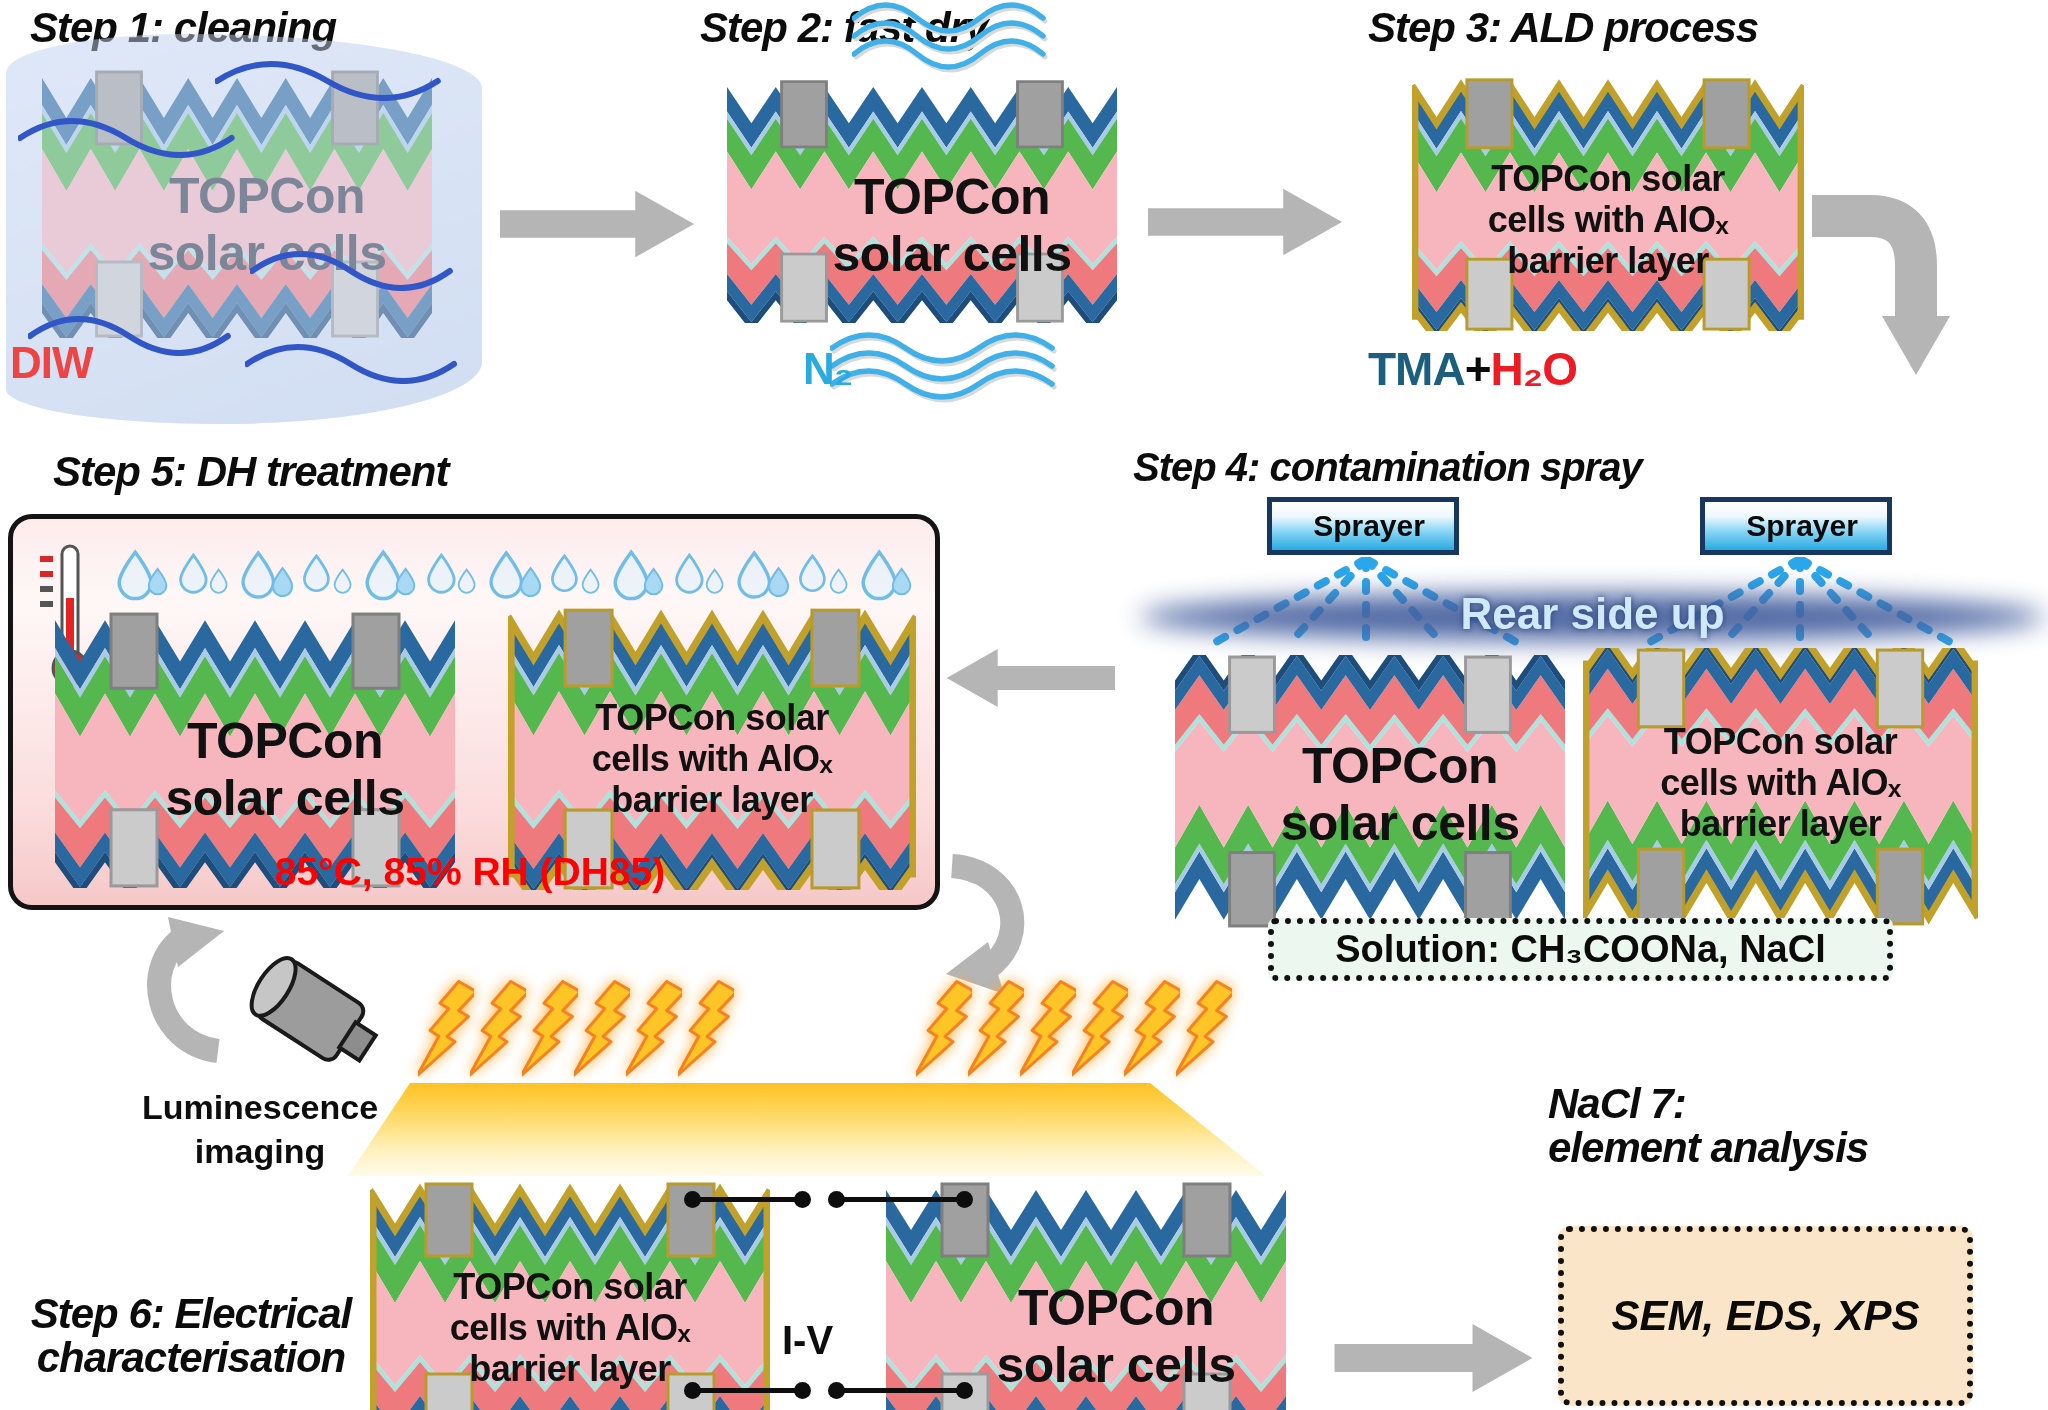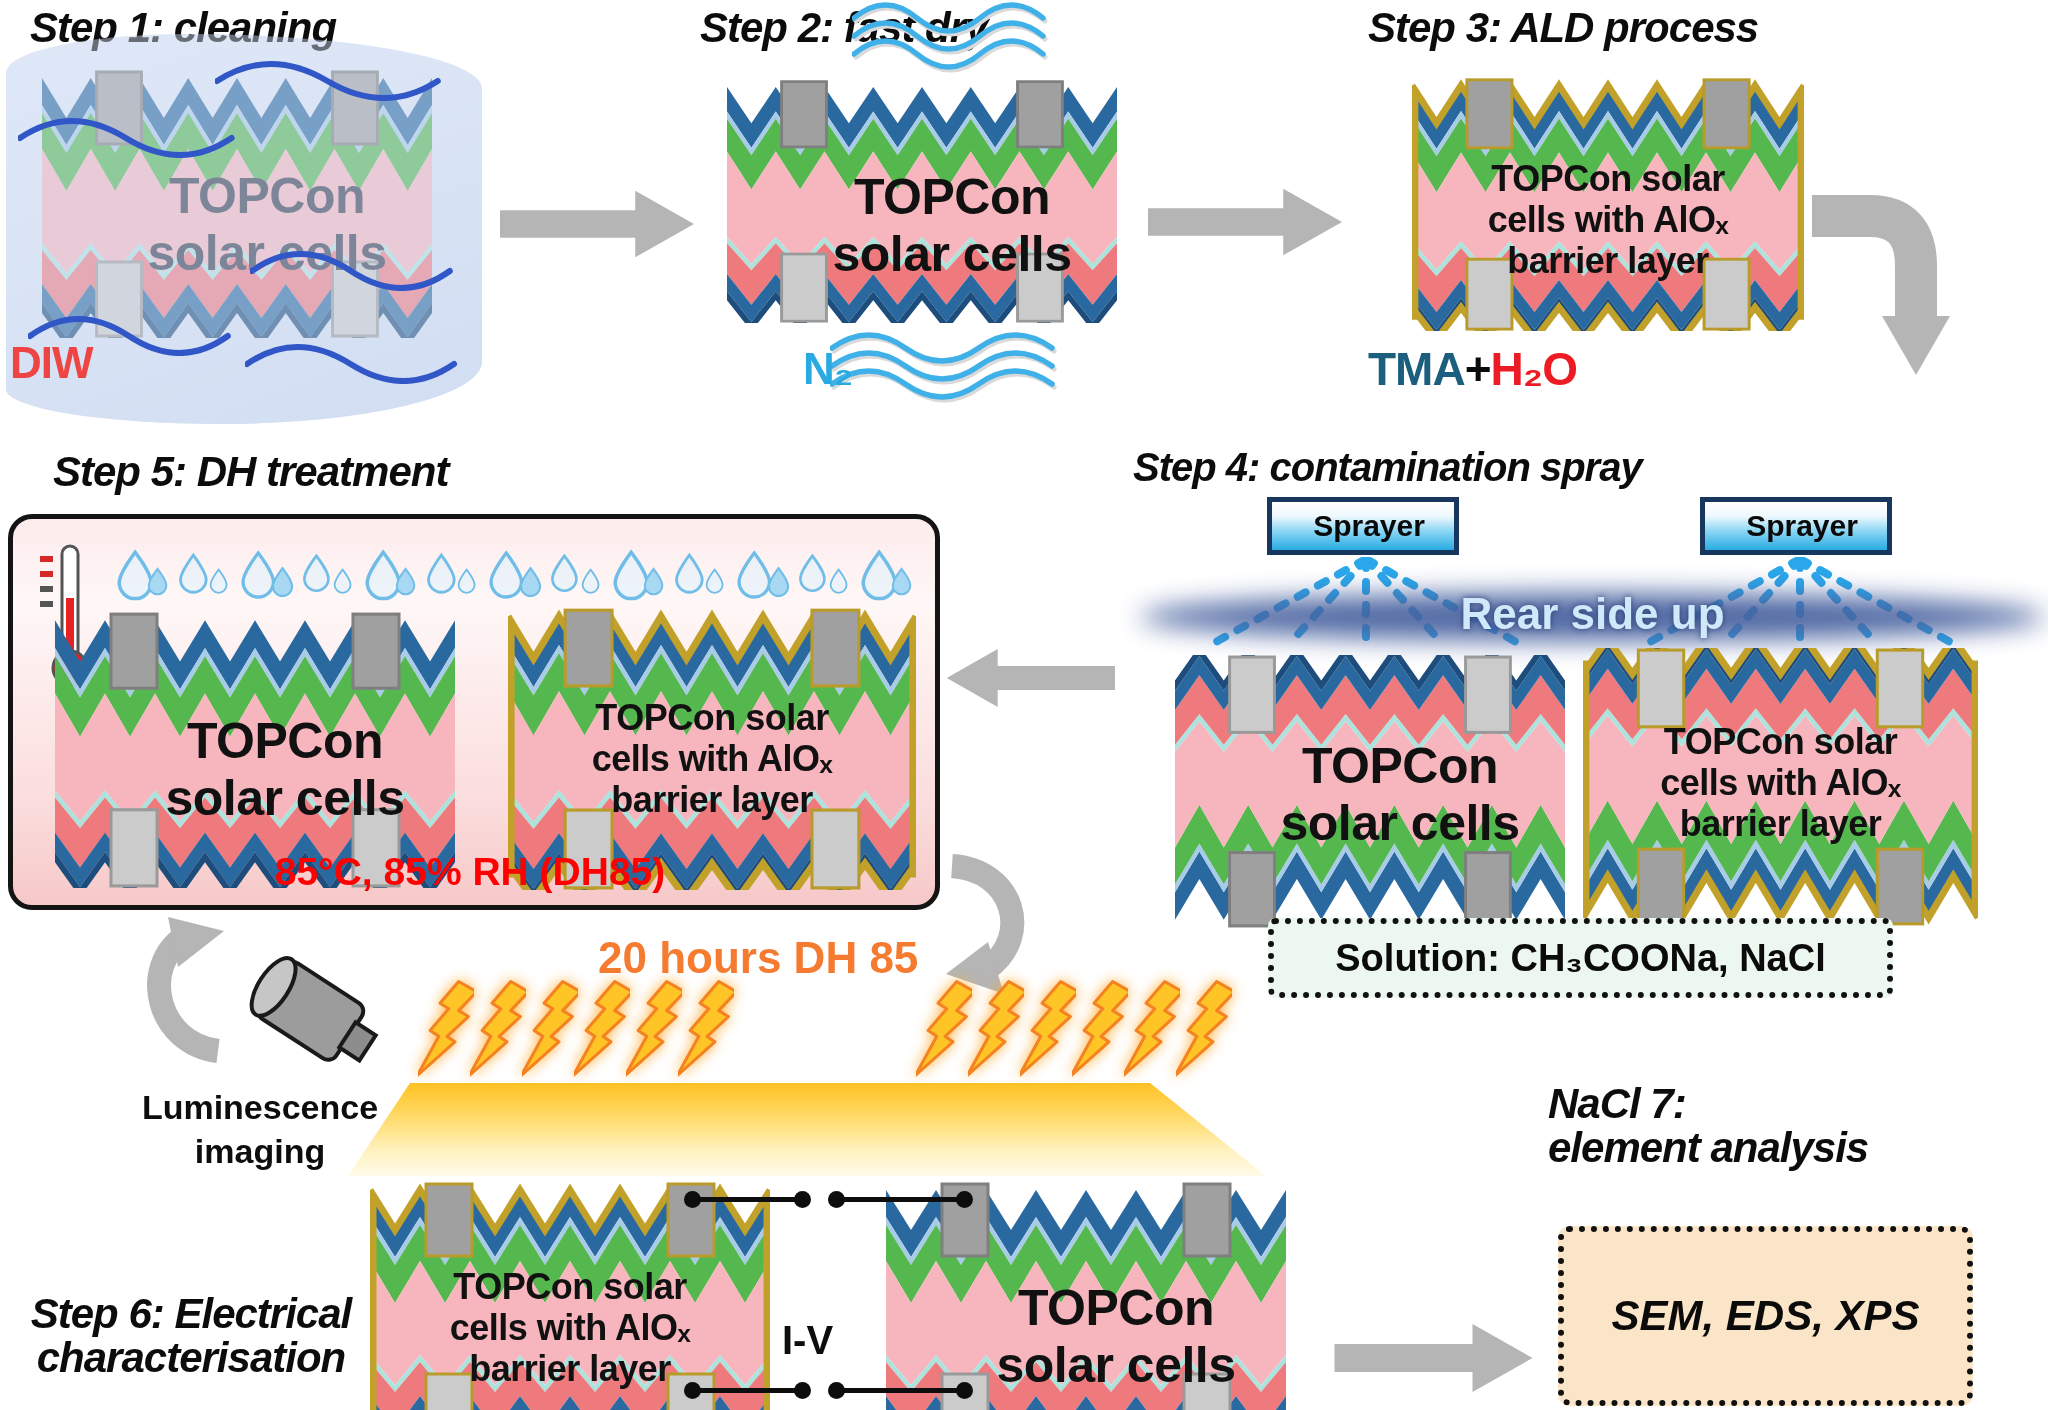--- a/index.html
+++ b/index.html
@@ -237,21 +237,21 @@
           <rect x="298" y="194" width="46" height="74" fill="#cbcbcb" stroke="#b89b2a" stroke-width="3"></rect>
         </g>
       </svg>
     <div class="cell-label lbl3">
       <div>TOPCon solar</div>
         <div>cells with AlOₓ</div>
         <div>barrier layer</div>
     </div>
   </div>
 
-  <div class="abs dotted-box solution-box" style="left:1268px;top:918px;width:625px;height:80px;">Solution: CH₃COONa, NaCl</div>
+  <div class="abs dotted-box solution-box" style="left:1268px;top:918px;width:625px;height:63px;">Solution: CH₃COONa, NaCl</div>
 
   <svg class="abs" style="left:945px;top:638px;" width="170" height="80" viewBox="0 0 200 80">
       <polygon points="200,26 62,26 62,6 2,40 62,74 62,54 200,54" fill="#b5b5b5"></polygon>
     </svg>
 
   <div class="title abs" style="left:30px;top:450px;margin-left:23px;">Step 5: DH treatment</div>
   <div class="abs dh-box" style="left:8px;top:514px;width:932px;height:396px;"></div>
 
   <svg class="abs" style="left:36px;top:540px;" width="66" height="150" viewBox="0 0 66 150">
     <rect x="4" y="16" width="13" height="6" fill="#d62828"></rect>
@@ -403,21 +403,20 @@
   </svg>
   <svg class="abs" style="left:918px;top:852px;" width="120" height="150" viewBox="0 0 120 150">
     <path d="M34,14 C96,18 114,84 70,116" fill="none" stroke="#b5b5b5" stroke-width="24"></path>
     <polygon points="86,142 28,122 70,90" fill="#b5b5b5"></polygon>
   </svg>
   <div class="abs lum" style="left:120px;top:1085px;width:280px;">
     <div>Luminescence</div>
       <div>imaging</div>
   </div>
 
-  <div class="abs duration" style="left:598px;top:933px;">20 hours DH 85</div>
 
   <span class="abs boltgroup" style="left:418px;top:978px;">
       <svg width="56" height="110" class="bolt" style="position: absolute; left: 0px; top: 0px;">
         <g transform="rotate(16 28 55)">
           <polygon points="26,2 46,7 34,30 45,33 30,58 39,61 12,104 22,60 12,57 24,31 14,28" fill="#ffc527" stroke="#f58220" stroke-width="3" stroke-linejoin="round"></polygon>
         </g>
       </svg>
       <svg width="56" height="110" class="bolt" style="position: absolute; left: 52px; top: 0px;">
         <g transform="rotate(16 28 55)">
           <polygon points="26,2 46,7 34,30 45,33 30,58 39,61 12,104 22,60 12,57 24,31 14,28" fill="#ffc527" stroke="#f58220" stroke-width="3" stroke-linejoin="round"></polygon>

